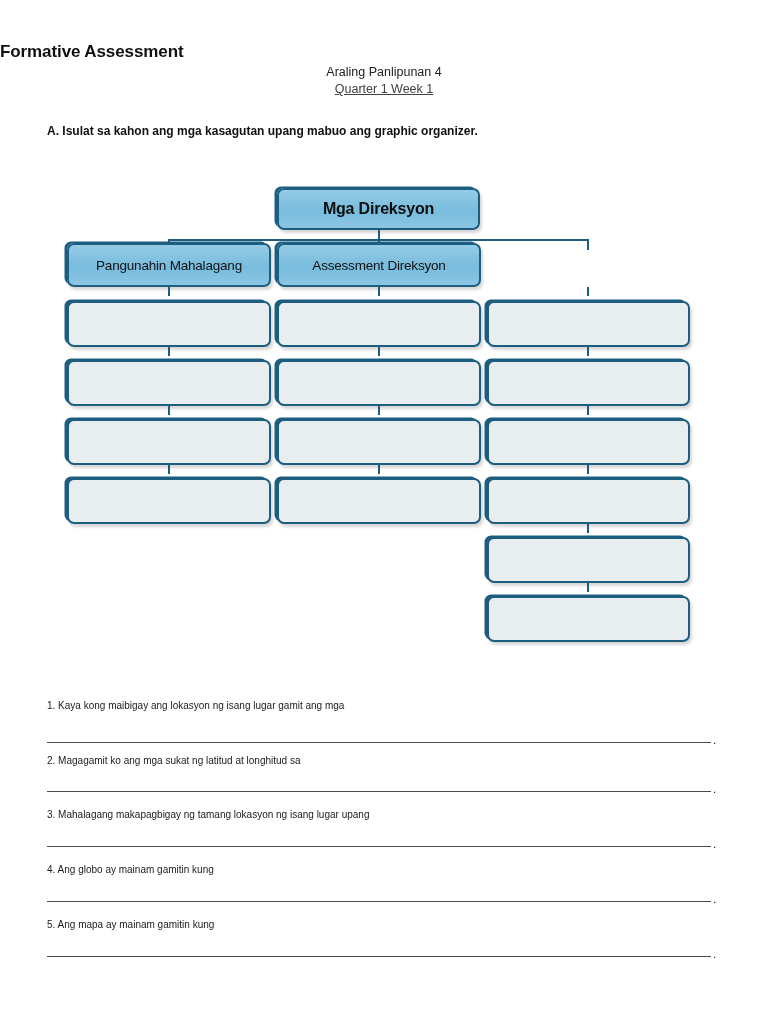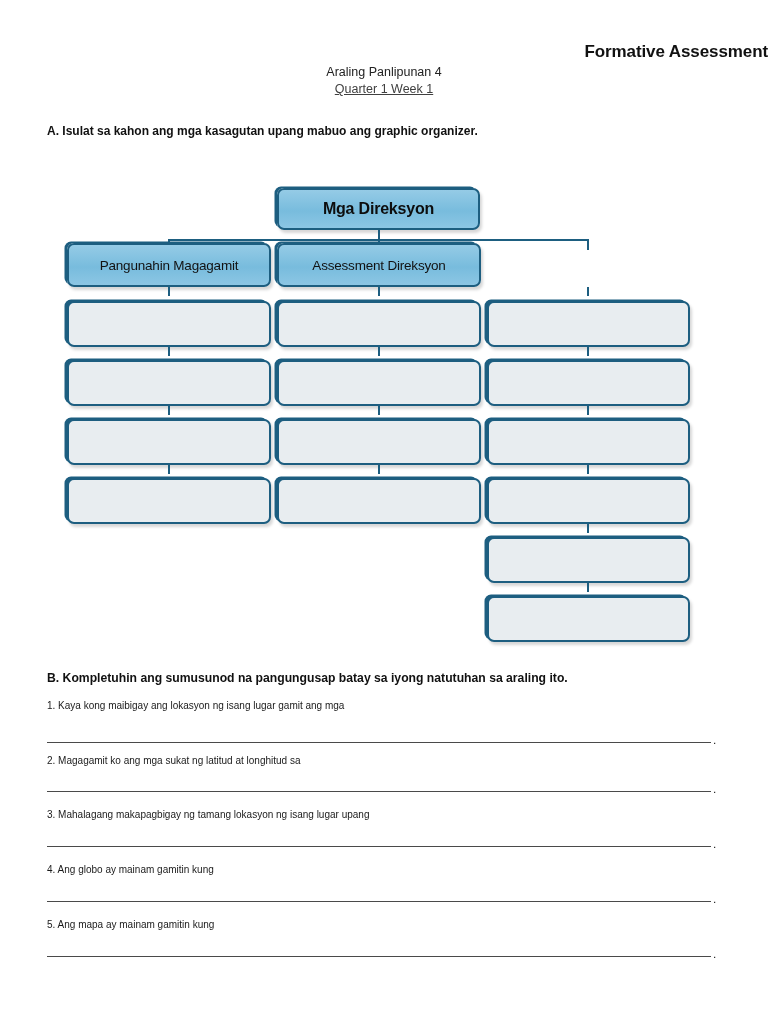--- a/index.html
+++ b/index.html
@@ -21,21 +21,21 @@
     inset: 0;
     background: #ffffff;
   }
 
   
   .doc-title {
     position: absolute;
     top: 42px;
     left: 0;
     width: 768px;
-    text-align: right;
+    text-align: left;
     font-size: 17px;
     font-weight: bold;
     letter-spacing: -0.1px;
     color: #111111;
   }
   .doc-sub1 {
     position: absolute;
     top: 65px;
     left: 0;
     width: 768px;
@@ -152,21 +152,21 @@
     <div class="obox title-box" style="left:277px; top:7px; width:203px; height:42px;">Mga Direksyon</div>
 
     <div class="connector conn-v" style="left:378px; top:49px; width:1.5px; height:10px;"></div>
 
     <div class="connector conn-h" style="left:168px; top:58px; width:420px; height:1.5px;"></div>
 
     <div class="connector conn-v" style="left:168px; top:58px; width:1.5px; height:11px;"></div>
     <div class="connector conn-v" style="left:378px; top:58px; width:1.5px; height:11px;"></div>
     <div class="connector conn-v" style="left:587px; top:58px; width:1.5px; height:11px;"></div>
 
-    <div class="obox header-box" style="left:67px; top:62px; width:204px; height:44px;">Pangunahin Magagamit</div>
+    <div class="obox header-box" style="left:67px; top:62px; width:204px; height:44px;">Pangunahin Mahalagang</div>
     <div class="connector conn-v" style="left:168px; top:106px; height:9px;"></div>
     <div class="obox empty-box" style="left:67px; top:120px; width:204px; height:46px;"></div>
     <div class="connector conn-v" style="left:168px; top:166px; height:9px;"></div>
     <div class="obox empty-box" style="left:67px; top:179px; width:204px; height:46px;"></div>
     <div class="connector conn-v" style="left:168px; top:225px; height:9px;"></div>
     <div class="obox empty-box" style="left:67px; top:238px; width:204px; height:46px;"></div>
     <div class="connector conn-v" style="left:168px; top:284px; height:9px;"></div>
     <div class="obox empty-box" style="left:67px; top:297px; width:204px; height:46px;"></div>
 
     <div class="obox header-box" style="left:277px; top:62px; width:204px; height:44px;">Assessment Direksyon</div>
@@ -187,21 +187,20 @@
     <div class="obox empty-box" style="left:487px; top:238px; width:203px; height:46px;"></div>
     <div class="connector conn-v" style="left:587px; top:284px; height:9px;"></div>
     <div class="obox empty-box" style="left:487px; top:297px; width:203px; height:46px;"></div>
     <div class="connector conn-v" style="left:587px; top:343px; height:9px;"></div>
     <div class="obox empty-box" style="left:487px; top:356px; width:203px; height:46px;"></div>
     <div class="connector conn-v" style="left:587px; top:402px; height:9px;"></div>
     <div class="obox empty-box" style="left:487px; top:415px; width:203px; height:46px;"></div>
 
   </div>
 
-  <div class="section-b-heading">B. Kompletuhin ang sumusunod na pangungusap batay sa iyong natutuhan sa araling ito.</div>
 
   <div class="qitem" style="top:700px;">1. Kaya kong maibigay ang lokasyon ng isang lugar gamit ang mga</div>
   <div class="qline" style="top:742px;"></div>
   <div class="qperiod" style="left:713px; top:735px;">.</div>
 
   <div class="qitem" style="top:755px;">2. Magagamit ko ang mga sukat ng latitud at longhitud sa</div>
   <div class="qline" style="top:791px;"></div>
   <div class="qperiod" style="left:713px; top:784px;">.</div>
 
   <div class="qitem" style="top:809px;">3. Mahalagang makapagbigay ng tamang lokasyon ng isang lugar upang</div>

